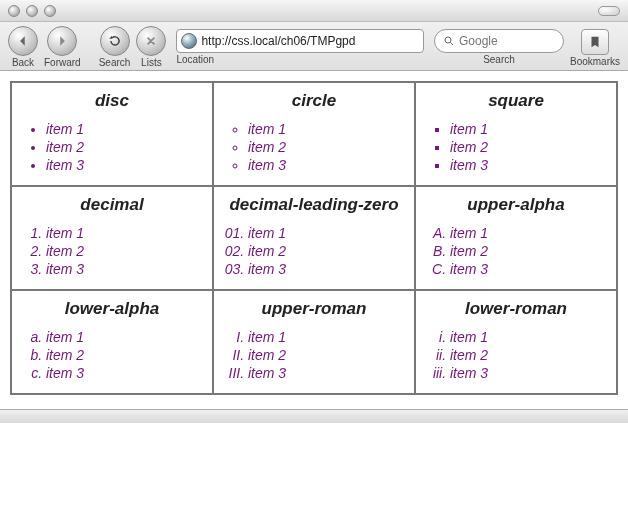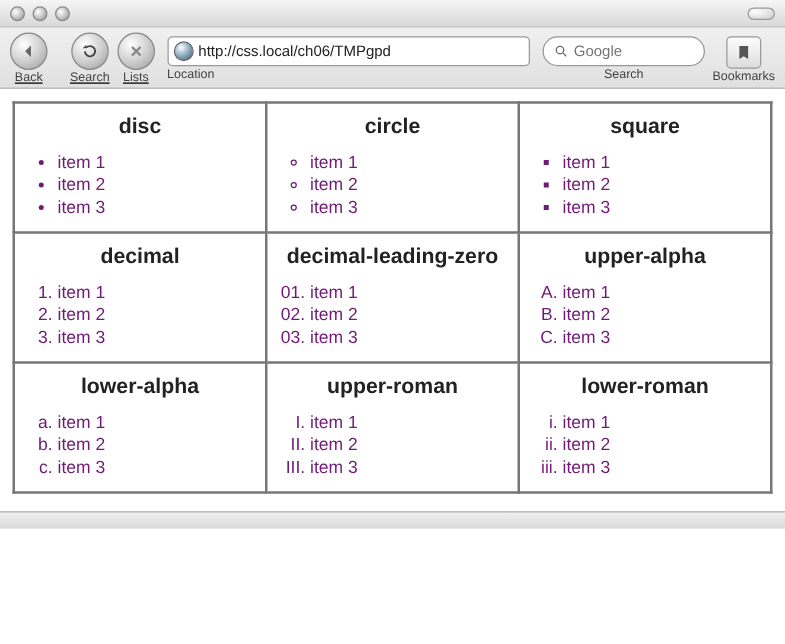--- a/index.html
+++ b/index.html
@@ -63,21 +63,21 @@
       justify-content: center;
       color: #555;
       cursor: pointer;
     }
     .nav-btn svg { width: 14px; height: 14px; }
     .tool-label {
       font-size: 10px;
       color: #444;
       margin-top: 1px;
     }
-    .pair-wrap { display:flex; flex-direction:column; align-items:center;text-decoration:underline; }
+    .pair-wrap { display:flex; flex-direction:column; align-items:center; }
     .loc-wrap { flex: 1; display:flex; flex-direction:column; align-items:flex-start; margin: 0 4px;}
     .location-field {
       display: flex;
       align-items: center;
       height: 24px;
       width: 100%;
       border: 1px solid #999;
       border-radius: 4px;
       background: #fff;
       padding: 0 4px;
@@ -133,20 +133,21 @@
     }
     table.grid {
       width: 100%;
       border-collapse: collapse;
       table-layout: fixed;
     }
     table.grid td {
       border: 2px solid #777;
       padding: 8px 6px 10px;
       vertical-align: top;
+      font-style: italic;
     }
     .cell-title {
       font-weight: bold;
       font-size: 17px;
       text-align: center;
       margin-bottom: 10px;
       color: #222;
     }
     ul.styled, ol.styled {
       padding-left: 28px;
@@ -188,20 +189,28 @@
 
   <div class="toolbar">
     <div class="pair-wrap">
       <div class="nav-btn">
         <svg viewBox="0 0 24 24">
             <path fill="#666" d="M15 4l-8 8 8 8z"></path>
           </svg>
       </div>
       <div class="tool-label">Back</div>
     </div>
+    <div class="pair-wrap">
+      <div class="nav-btn">
+        <svg viewBox="0 0 24 24">
+            <path fill="#888" d="M9 4l8 8-8 8z"></path>
+          </svg>
+      </div>
+      <div class="tool-label">Forward</div>
+    </div>
     <div style="width:6px"></div>
     <div class="pair-wrap">
       <div class="nav-btn">
         <svg viewBox="0 0 24 24">
             <path fill="none" stroke="#444" stroke-width="2.5" d="M5 12a7 7 0 1 0 2-5"></path>
             <path fill="#444" d="M7 3v5H2z"></path>
           </svg>
       </div>
       <div class="tool-label">Search</div>
     </div>

